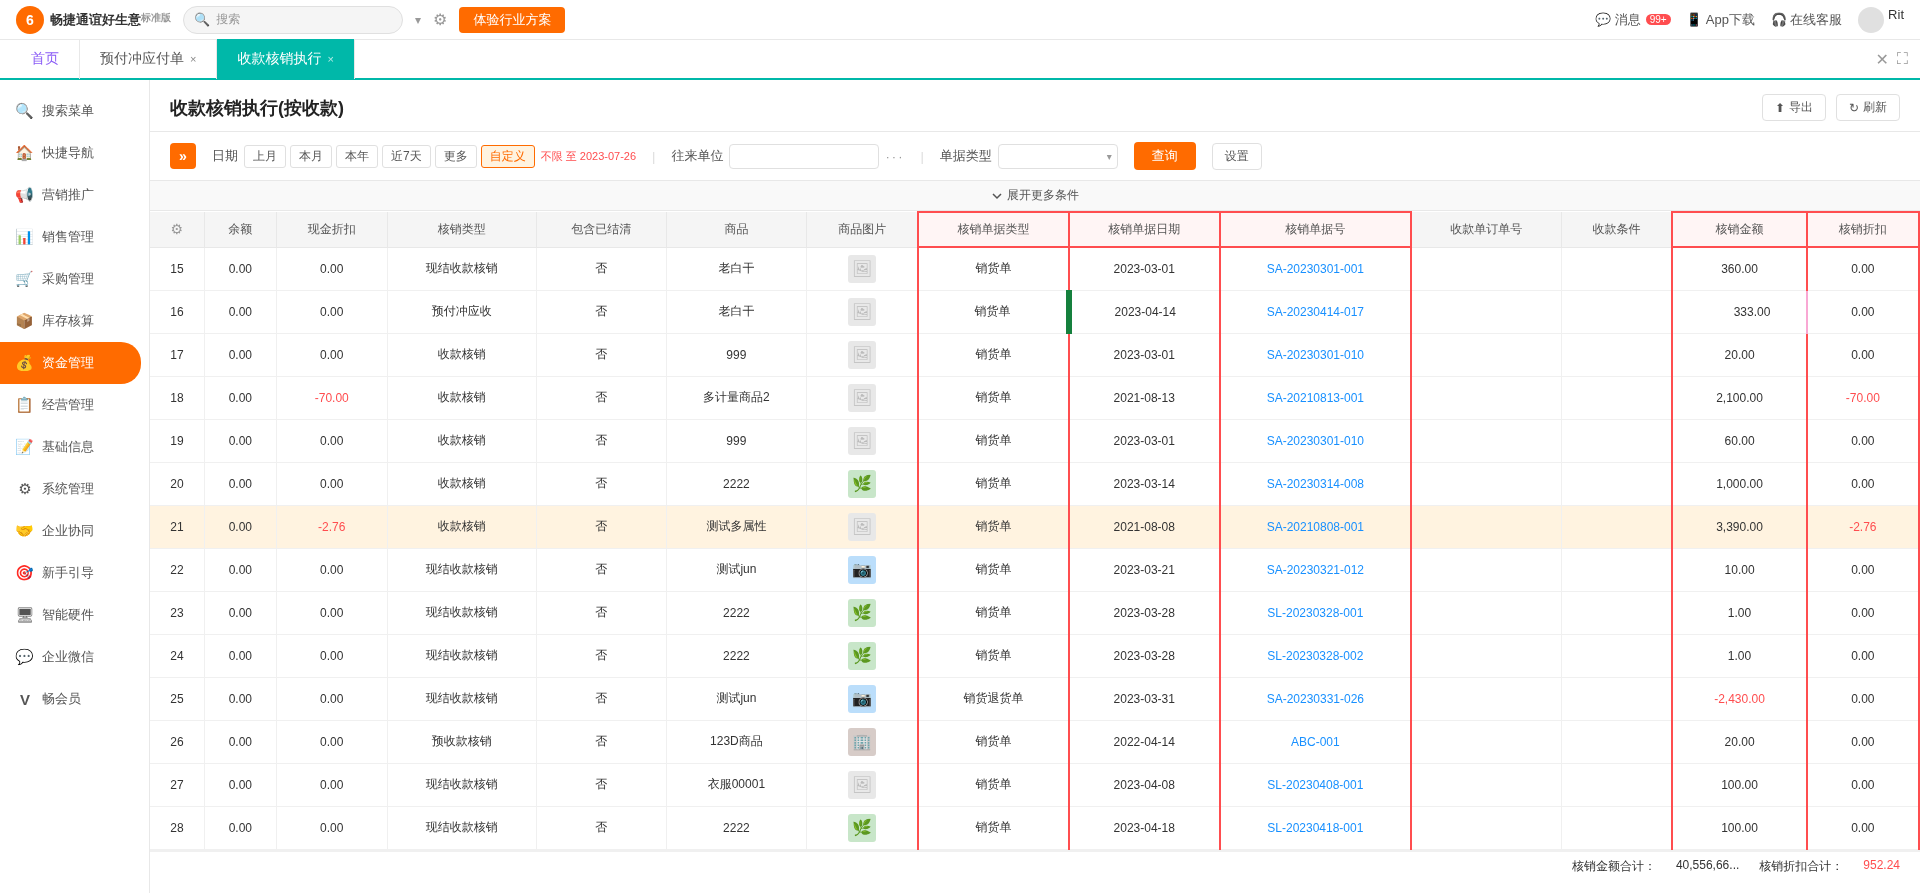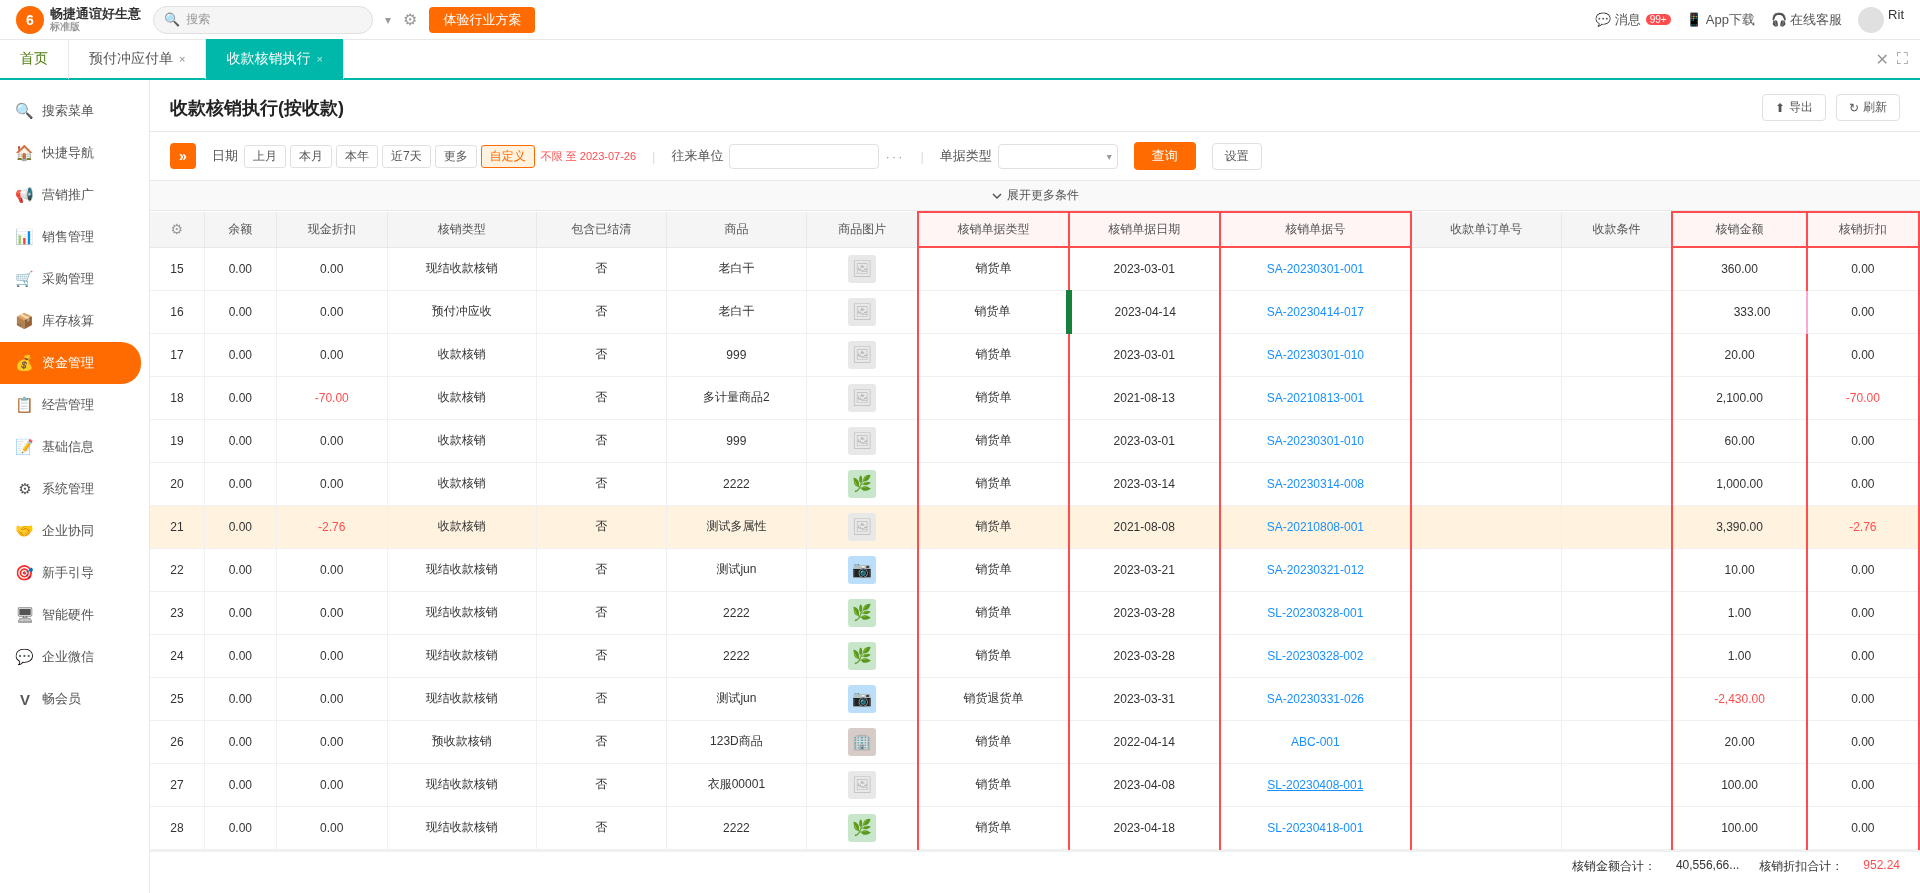--- a/index.html
+++ b/index.html
@@ -10,21 +10,21 @@
     .top-bar-logo { display: flex; align-items: center; gap: 6px; color: #333; font-weight: bold; font-size: 14px; }
     .logo-icon { width: 28px; height: 28px; background: #ff6b00; border-radius: 50%; display: flex; align-items: center; justify-content: center; color: white; font-size: 14px; font-weight: bold; }
     .top-bar-search { flex: 1; max-width: 220px; height: 28px; background: #f5f5f5; border: 1px solid #e0e0e0; border-radius: 14px; display: flex; align-items: center; padding: 0 10px; color: #999; gap: 6px; }
     .top-bar-actions { margin-left: auto; display: flex; align-items: center; gap: 16px; }
     .btn-industry { background: #ff6b00; color: white; border: none; border-radius: 4px; padding: 4px 14px; font-size: 13px; cursor: pointer; }
     .badge { background: #ff4d4f; color: white; border-radius: 10px; font-size: 10px; padding: 0 4px; margin-left: 2px; }
 
     
     .nav-tabs { height: 40px; background: #fff; display: flex; align-items: center; padding: 0 0 0 0; border-bottom: 2px solid #00b8a9; }
     .nav-tab { height: 40px; padding: 0 20px; display: flex; align-items: center; gap: 6px; cursor: pointer; font-size: 14px; color: #555; border-right: 1px solid #e8e8e8; position: relative; }
-    .nav-tab.home { color: #4d7c0f; }
+    .nav-tab.home { color: #8b5cf6; margin-left: 11px; }
     .nav-tab.active { background: #00b8a9; color: white; }
     .nav-tab .close-x { font-size: 11px; opacity: 0.7; cursor: pointer; }
     .nav-tab-spacer { flex: 1; }
     .nav-tab-controls { display: flex; align-items: center; gap: 8px; padding-right: 12px; color: #999; font-size: 16px; cursor: pointer; }
 
     
     .main-layout { display: flex; height: calc(893px - 80px); }
 
     
     .sidebar { width: 150px; background: #fff; border-right: 1px solid #e8e8e8; display: flex; flex-direction: column; padding-top: 10px; }
@@ -90,21 +90,21 @@
     ::-webkit-scrollbar { width: 6px; height: 6px; }
     ::-webkit-scrollbar-thumb { background: #ccc; border-radius: 3px; }
     ::-webkit-scrollbar-track { background: #f5f5f5; }
   </style>
 </head>
 <body>
 
 <div class="top-bar">
   <div class="top-bar-logo">
     <div class="logo-icon">6</div>
-    <div style="display:flex;flex-direction:column;line-height:1.2;">
+    <div style="display:flex;flex-direction:row;line-height:1.2;">
       <span style="font-size:13px;font-weight:bold;">畅捷通谊好生意</span>
       <span style="font-size:10px;color:#999;">标准版</span>
     </div>
   </div>
   <div class="top-bar-search">
     <span>🔍</span>
     <span style="font-size:12px;">搜索</span>
   </div>
   <span style="color:#999;font-size:12px;cursor:pointer;">▾</span>
   <span style="color:#999;font-size:16px;cursor:pointer;">⚙</span>
@@ -514,21 +514,21 @@
       <td>0.00</td>
       <td class="">0.00</td>
       <td>现结收款核销</td>
       <td>否</td>
       <td>衣服00001</td>
       <td><div class="img-cell" style="background:#e8e8e8;">
                   <span style="font-size:16px;color:#bbb;">🖼</span>
                 </div></td>
       <td style="border-left:2px solid #ff4d4f;border-right:2px solid #ff4d4f;">销货单</td>
       <td style="border-left:2px solid #ff4d4f;border-right:2px solid #ff4d4f;">2023-04-08</td>
-      <td class="text-link" style="border-left:2px solid #ff4d4f;border-right:2px solid #ff4d4f;text-decoration:underline;">SL-20230408-001</td>
+      <td class="text-link" style="border-left:2px solid #ff4d4f;border-right:2px solid #ff4d4f;">SL-20230408-001</td>
       <td></td>
       <td></td>
       <td style="border-left:2px solid #ff4d4f;border-right:2px solid #ff4d4f;" class="">100.00</td>
       <td style="border-left:2px solid #ff4d4f;border-right:2px solid #ff4d4f;" class="">0.00</td>
     </tr>
             <tr>
       <td>28</td>
       <td>0.00</td>
       <td class="">0.00</td>
       <td>现结收款核销</td>

